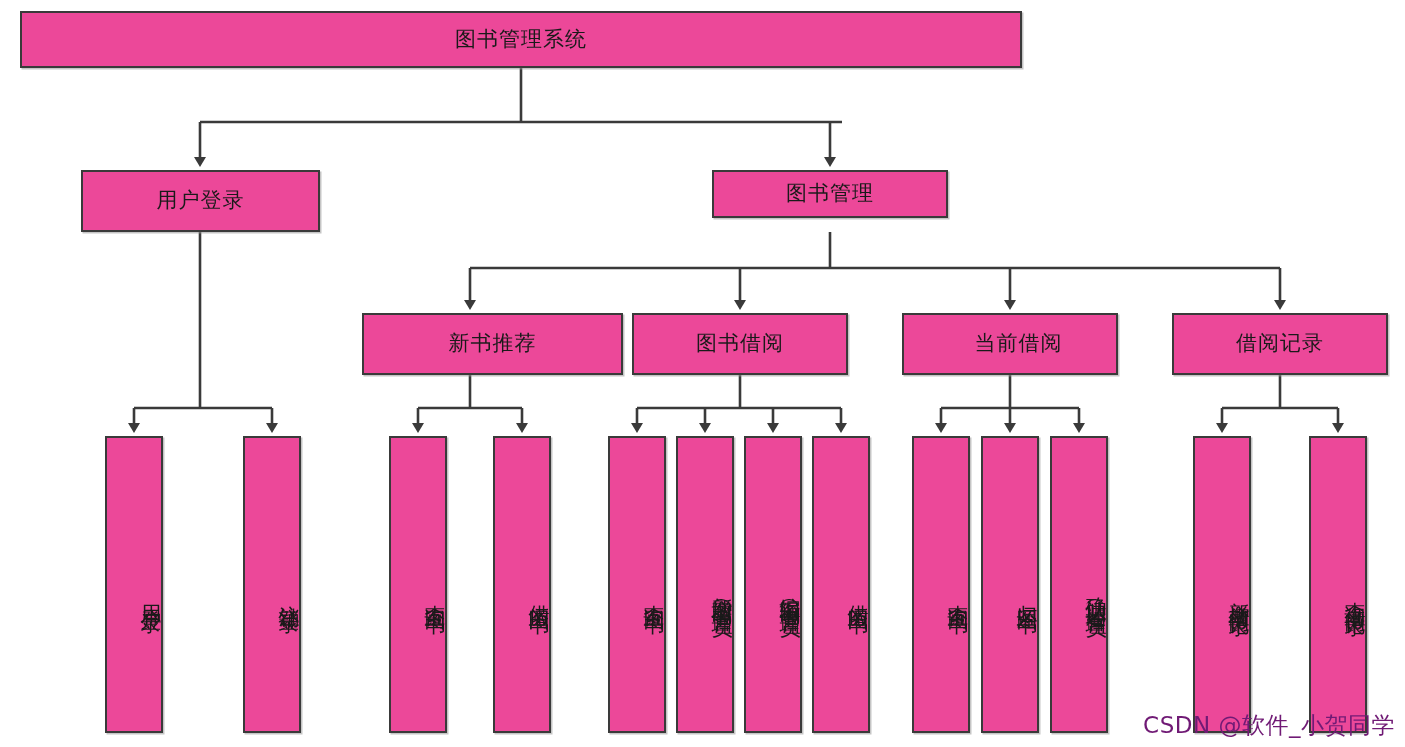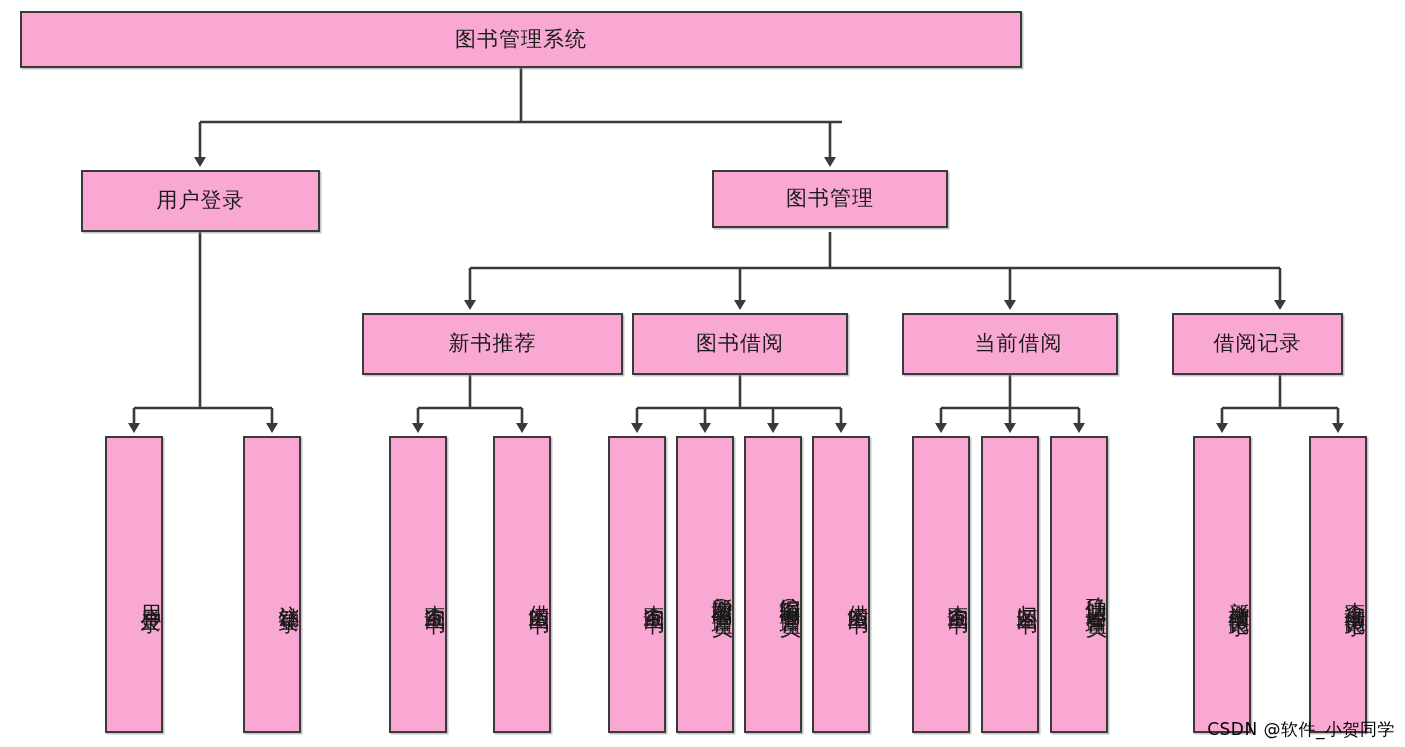--- a/index.html
+++ b/index.html
@@ -23,21 +23,21 @@
     left: 0;
     top: 0;
     width: 1405px;
     height: 747px;
     pointer-events: none;
   }
   .node {
     position: absolute;
     box-sizing: border-box;
     border: 2px solid #3a3a3a;
-    background: #f9a8d4;
+    background: #ec4899;
     display: flex;
     align-items: center;
     justify-content: center;
     color: #1a1a1a;
     box-shadow: 1.5px 1.5px 0 rgba(150,150,150,0.55);
   }
   .node.horiz {
     font-size: 21px;
     letter-spacing: 1px;
     line-height: 1.2;
@@ -55,22 +55,22 @@
   .node.vert .vtext {
     writing-mode: vertical-rl;
     text-orientation: upright;
     white-space: normal;
     text-align: left;
   }
   .watermark {
     position: absolute;
     right: 10px;
     bottom: 6px;
-    font-size: 17px;
-    color: #000000;
+    font-size: 23px;
+    color: #701a75;
     letter-spacing: 0.5px;
     white-space: nowrap;
   }
 </style>
 </head>
 <body>
 
 <div id="canvas">
 
   <svg class="wires" viewBox="0 0 1405 747" xmlns="http://www.w3.org/2000/svg">
@@ -123,34 +123,34 @@
     </g>
   </svg>
 
   <div class="node horiz" style="left:20px; top:11px; width:1002px; height:57px;">
     <span>图书管理系统</span>
   </div>
 
   <div class="node horiz" style="left:81px; top:170px; width:239px; height:62px;">
     <span>用户登录</span>
   </div>
-  <div class="node horiz" style="left:712px; top:170px; width:236px; height:58px;">
+  <div class="node horiz" style="left:712px; top:170px; width:236px; height:48px;">
     <span>图书管理</span>
   </div>
 
   <div class="node horiz" style="left:362px; top:313px; width:261px; height:62px;">
     <span>新书推荐</span>
   </div>
   <div class="node horiz" style="left:632px; top:313px; width:216px; height:62px;">
     <span>图书借阅</span>
   </div>
   <div class="node horiz" style="left:902px; top:313px; width:216px; height:62px;padding-left:17px;">
     <span>当前借阅</span>
   </div>
-  <div class="node horiz" style="left:1172px; top:313px; width:171px; height:62px;">
+  <div class="node horiz" style="left:1172px; top:313px; width:216px; height:62px;">
     <span>借阅记录</span>
   </div>
 
   <div class="node vert" style="left:105px; top:436px; width:58px; height:297px;">
     <span class="vtext">用户登录</span>
   </div>
   <div class="node vert" style="left:243px; top:436px; width:58px; height:297px;">
     <span class="vtext">注销登录</span>
   </div>
 

